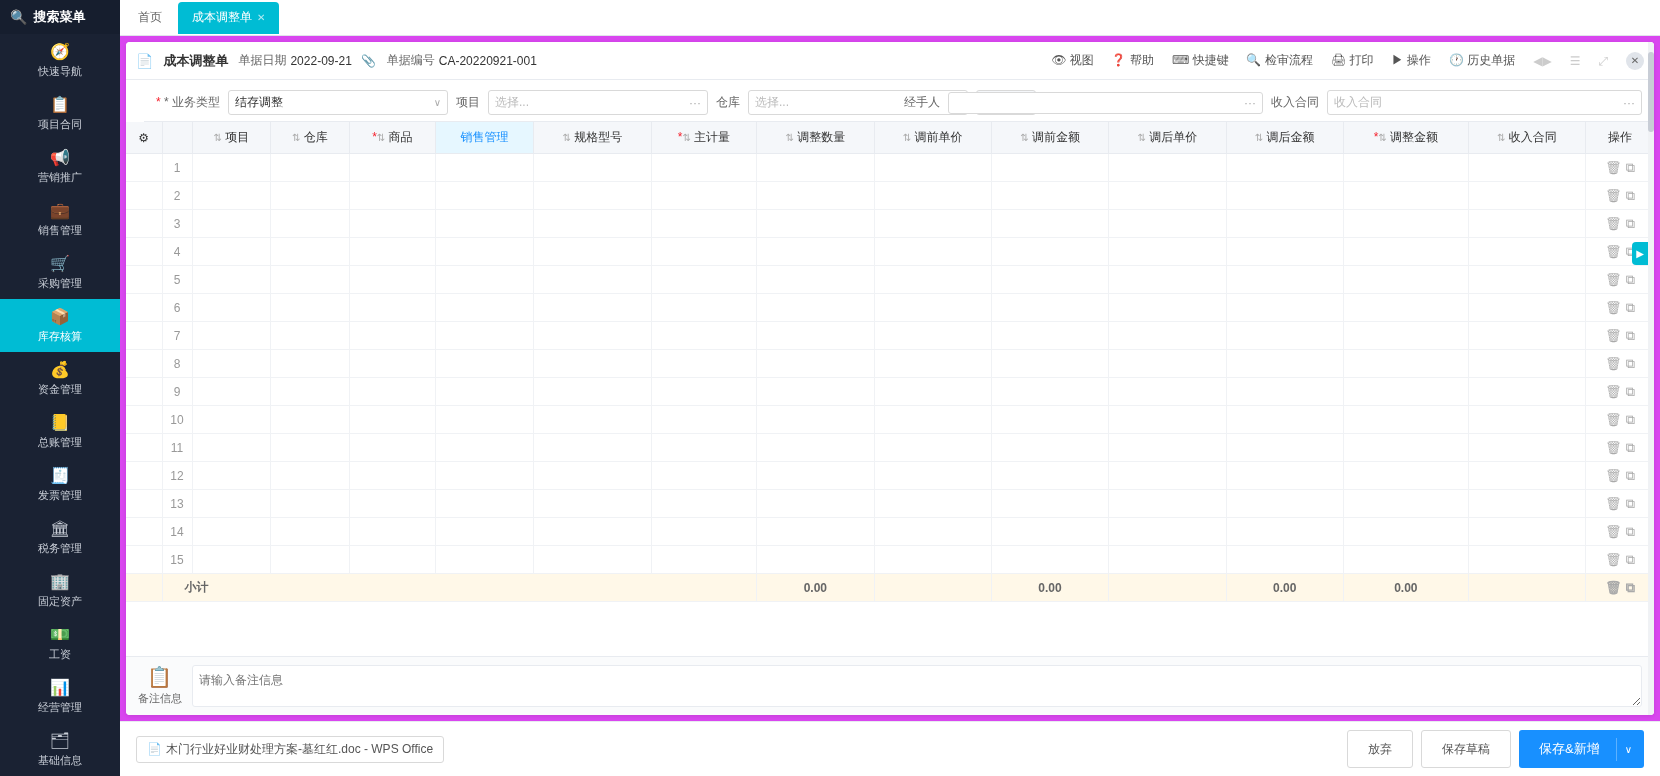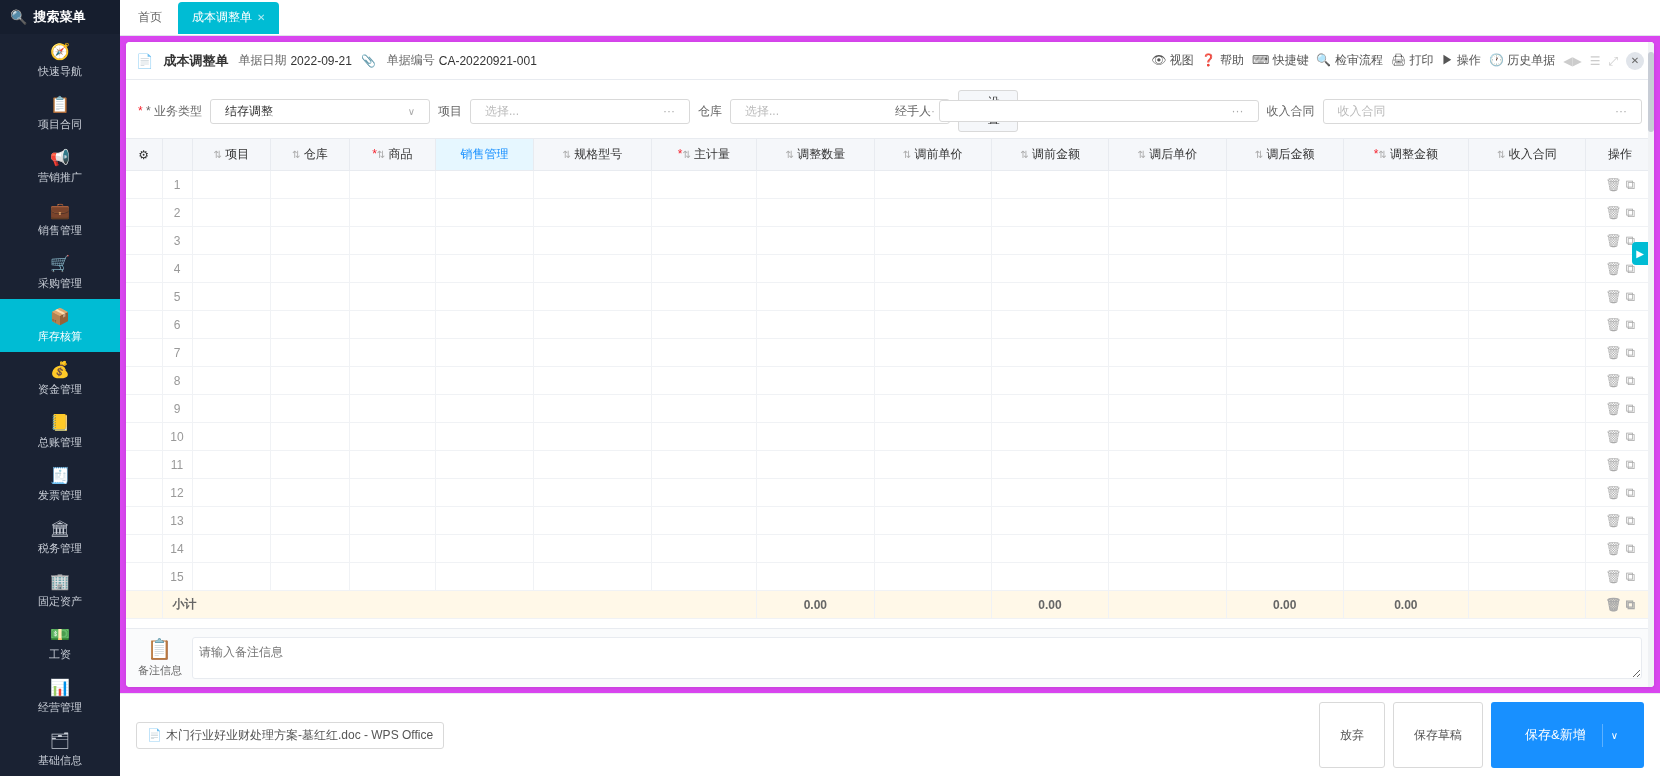--- a/index.html
+++ b/index.html
@@ -105,56 +105,57 @@
     }
     .window-doc-icon { color: #1890ff; font-size: 14px; }
     .window-title { font-size: 13px; color: #333; font-weight: bold; }
     .wh-field { display: flex; align-items: center; gap: 4px; font-size: 12px; color: #333; }
     .wh-label { color: #666; }
     .wh-value { color: #333; }
     .wh-actions {
       margin-left: auto;
       display: flex;
       align-items: center;
-      gap: 8px;
+      gap: 18px;
       font-size: 12px;
       color: #555;
     }
     .wh-action { cursor: pointer; display: flex; align-items: center; gap: 2px; }
     .close-btn {
       width: 18px; height: 18px;
       background: #e0e4ea;
       border-radius: 50%;
       display: flex; align-items: center; justify-content: center;
       cursor: pointer; font-size: 10px; color: #666;
     }
 
     
     .form-area {
       padding: 10px 12px 6px;
       border-bottom: 1px solid #e8ebf0;
       display: flex;
       flex-wrap: wrap;
       gap: 10px;
+      margin-left: 18px;
     }
     .form-row {
       display: flex;
       align-items: center;
       gap: 8px;
       flex: 1;
       min-width: 300px;
     }
     .form-label { color: #666; font-size: 12px; white-space: nowrap; }
     .form-label.required::before { content: '* '; color: #f5222d; }
     .form-input {
       display: flex;
       align-items: center;
       border: 1px solid #d9d9d9;
       border-radius: 3px;
-      padding: 3px 14px;
+      padding: 3px 6px;
       min-width: 120px;
       background: #fff;
       cursor: pointer;
       gap: 4px;
       font-size: 12px;
       color: #333;
     }
     .form-input .fi-chevron { color: #aaa; font-size: 10px; }
     .form-input.wide { min-width: 220px; flex: 1; max-width: 400px; }
     .form-placeholder { color: #bbb; }
@@ -274,21 +275,21 @@
       background: #fff;
       border: 1px solid #d9d9d9;
       color: #555;
     }
     .btn-primary-split {
       background: #1890ff;
       color: #fff;
       display: flex;
       align-items: center;
       gap: 0;
-      padding: 18px;
+      padding: 4px;
       border-radius: 3px;
       overflow: hidden;
     }
     .btn-primary-split .bps-main {
       padding: 6px 16px;
       font-size: 13px;
       cursor: pointer;
     }
     .btn-primary-split .bps-arrow {
       padding: 6px 8px;
@@ -834,21 +835,21 @@
       <td></td>
       <td>
         <div class="action-cell">
           <span class="action-icon">🗑</span>
           <span class="action-icon">⧉</span>
         </div>
       </td>
     </tr>
             <tr class="subtotal-row">
     <td></td>
-    <td colspan="7" style="text-align:left; padding-left:10px; color:#666">小计</td>
+    <td colspan="7" style="text-align:left; padding-left:22px; color:#666">小计</td>
     <td>0.00</td>
     <td></td>
     <td>0.00</td>
     <td></td>
     <td>0.00</td>
     <td>0.00</td>
     <td></td>
     <td>
       <div class="action-cell">
         <span class="action-icon">🗑</span>

